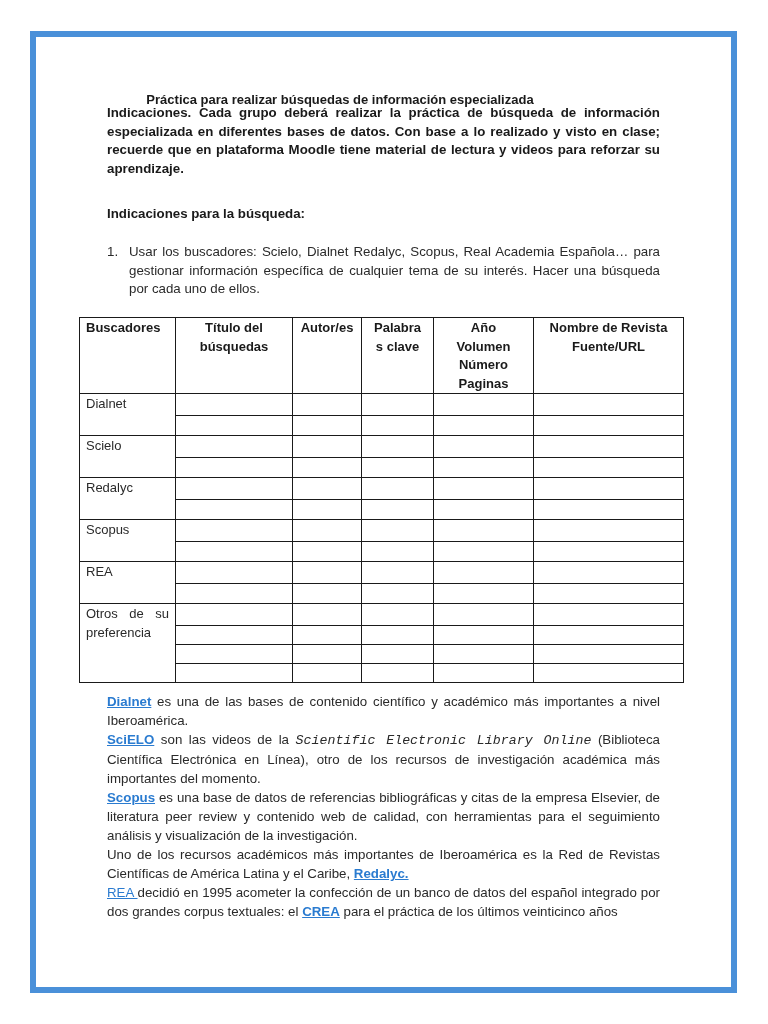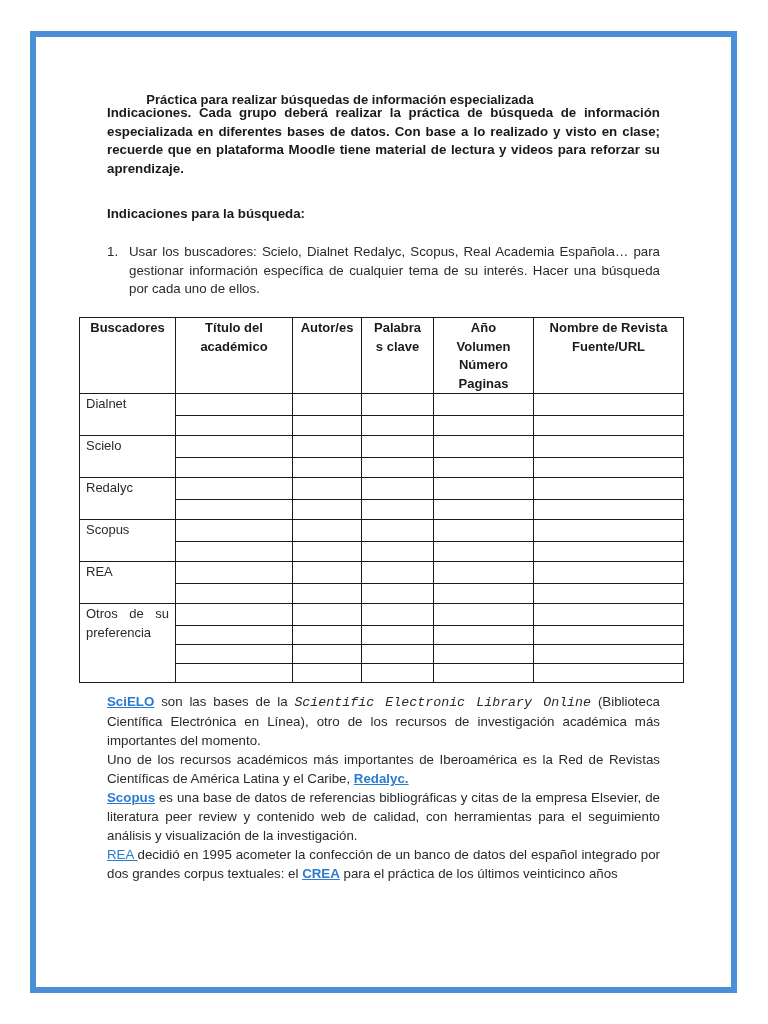--- a/index.html
+++ b/index.html
@@ -90,21 +90,21 @@
       padding: 0 6px;
       vertical-align: top;
     }
     table.search-table th {
       font-weight: bold;
       text-align: center;
       padding-top: 1px;
       height: 74px;
     }
     table.search-table th.col-first {
-      text-align: center;
+      text-align: left;
     }
     table.search-table td.engine-cell {
       color: #2a2a2a;
       padding-top: 1px;
     }
     table.search-table td.engine-cell.justify {
       text-align: justify;
       text-align-last: justify;
       margin-top: 16px;
     }
@@ -159,21 +159,21 @@
     <col style="width:96px">
     <col style="width:117px">
     <col style="width:69px">
     <col style="width:72px">
     <col style="width:100px">
     <col style="width:150px">
   </colgroup>
   <thead>
     <tr>
       <th class="col-first">Buscadores</th>
-      <th><span>Título del</span><br><span>académico</span></th>
+      <th><span>Título del</span><br><span>búsquedas</span></th>
       <th>Autor/es</th>
       <th><span>Palabra</span><br><span>s clave</span></th>
       <th><span>Año</span><br><span>Volumen</span><br><span>Número</span><br><span>Paginas</span></th>
       <th><span>Nombre de Revista</span><br><span>Fuente/URL</span></th>
     </tr>
   </thead>
   <tbody>
 
     <tr class="row-h-a">
       <td class="engine-cell" rowspan="2">Dialnet</td>
@@ -281,17 +281,18 @@
       <td></td>
         <td></td>
         <td></td>
         <td></td>
         <td></td>
     </tr>
   </tbody>
 </table>
 
 <div class="descriptions">
-  <p><a class="link bold">SciELO</a><span> son las bases de la </span><span class="italic">Scientific Electronic Library Online</span><span> (Biblioteca Científica Electrónica en Línea), otro de los recursos de investigación académica más importantes del momento.</span></p>
+  <p><a class="link bold">Dialnet</a><span> es una de las bases de contenido científico y académico más importantes a nivel Iberoamérica.</span></p>
+  <p><a class="link bold">SciELO</a><span> son las videos de la </span><span class="italic">Scientific Electronic Library Online</span><span> (Biblioteca Científica Electrónica en Línea), otro de los recursos de investigación académica más importantes del momento.</span></p>
+  <p><a class="link bold">Scopus</a><span> es una base de datos de referencias bibliográficas y citas de la empresa Elsevier, de literatura peer review y contenido web de calidad, con herramientas para el seguimiento análisis y visualización de la investigación.</span></p>
   <p><span>Uno de los recursos académicos más importantes de Iberoamérica es la Red de Revistas Científicas de América Latina y el Caribe, </span><a class="link bold">Redalyc.</a></p>
-  <p><a class="link bold">Scopus</a><span> es una base de datos de referencias bibliográficas y citas de la empresa Elsevier, de literatura peer review y contenido web de calidad, con herramientas para el seguimiento análisis y visualización de la investigación.</span></p>
   <p><a class="link">REA </a><span>decidió en 1995 acometer la confección de un banco de datos del español integrado por dos grandes corpus textuales: el </span><a class="link bold">CREA</a><span> para el práctica de los últimos veinticinco años</span></p>
 </div>
 
 </body></html>

